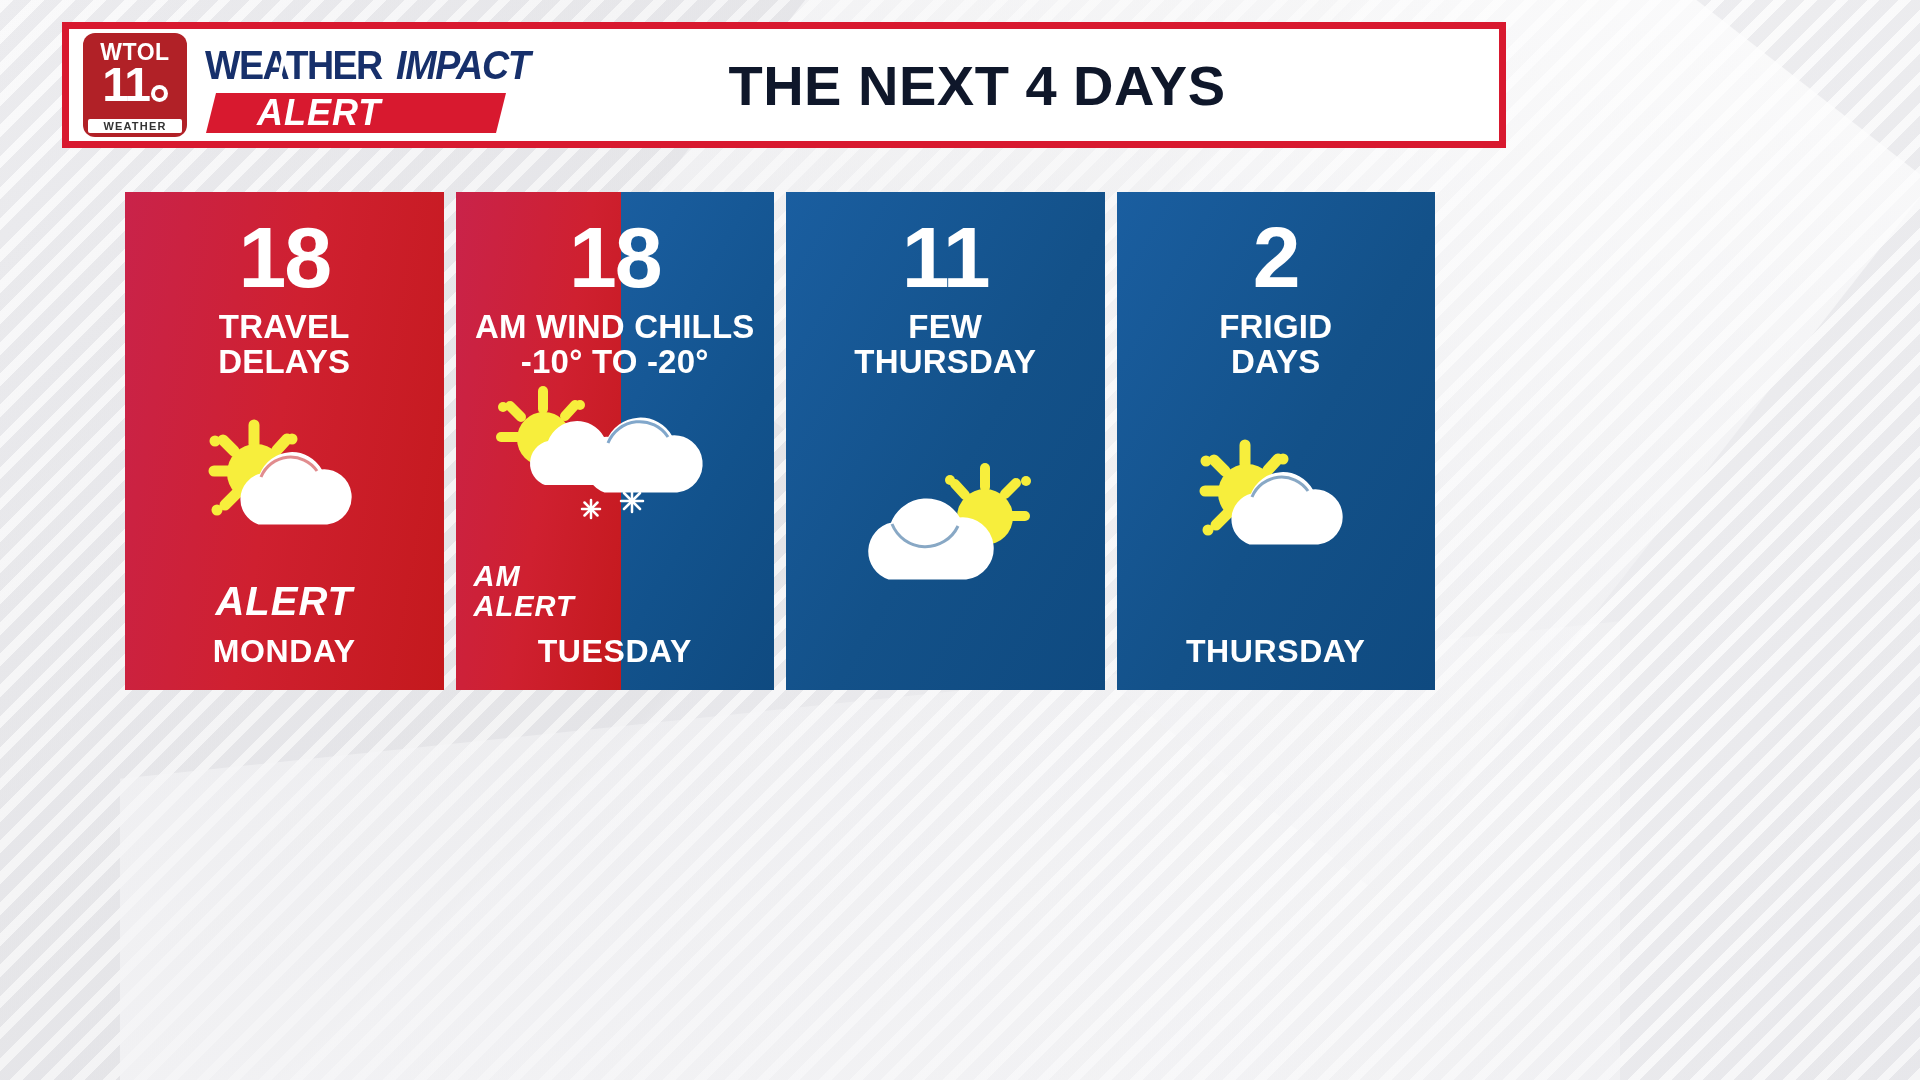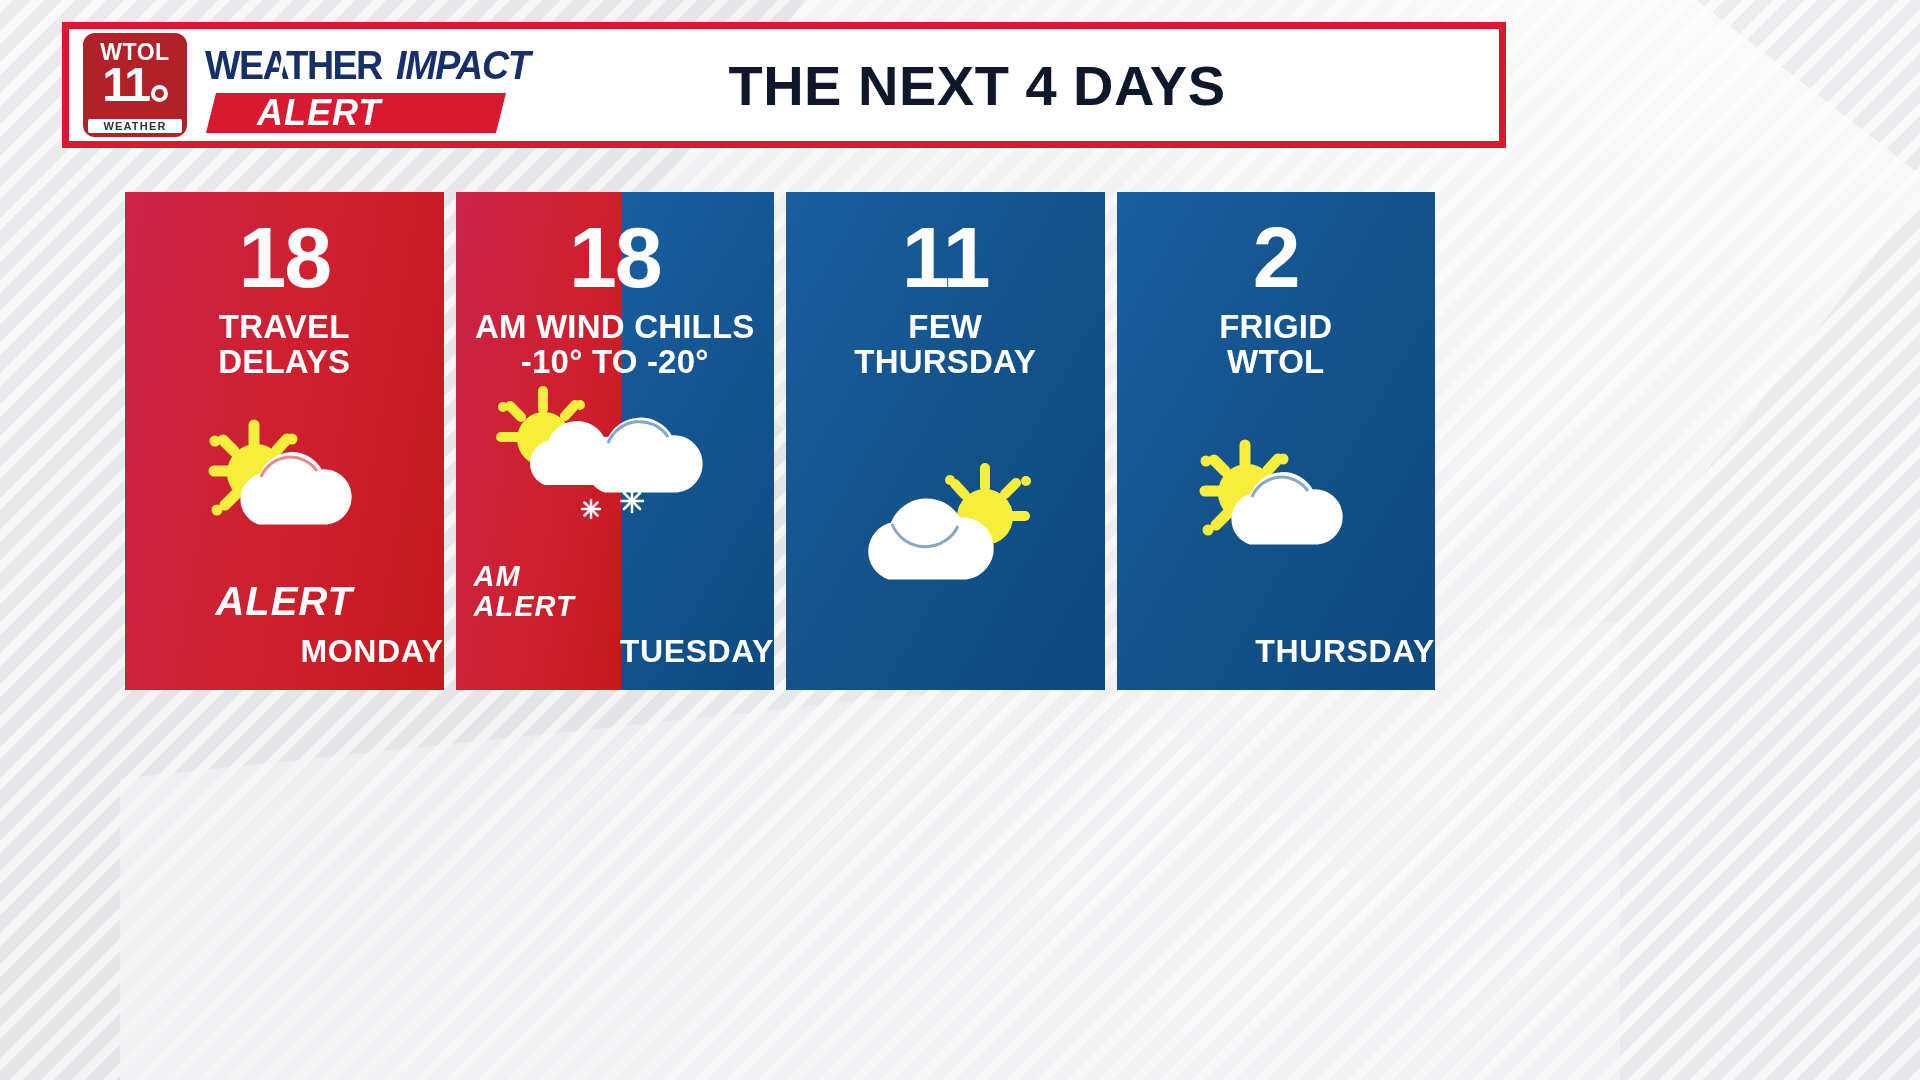--- a/index.html
+++ b/index.html
@@ -217,21 +217,21 @@
     line-height: 1.04;
     margin-top: 16px;
   }
   .alert-tag.empty { visibility: hidden; }
 
   .dayname {
     font-size: 32px;
     font-weight: bold;
     color: #ffffff;
     letter-spacing: .6px;
-    text-align: right;
+    text-align: center;
     width: 100%;
     padding-bottom: 20px;
   }
 </style>
 </head>
 <body>
 
 <div id="page">
   <div id="bg-stripes"></div>
   <div id="bg-facet-a"></div>
@@ -354,21 +354,21 @@
           </svg>
         </div>
         <div class="alert-tag empty"></div>
       </div>
     </div>
 
     <div class="card blue">
       <div class="card-inner">
         <div class="temp">2</div>
         <div class="cond">FRIGID
-WTOL</div>
+DAYS</div>
         <div class="icon-wrap">
           <svg width="175" height="135" viewBox="0 0 175 135">
             <g stroke="#f7ee3c" stroke-width="11" stroke-linecap="round">
               <line x1="57" y1="14" x2="57" y2="33"></line>
               <line x1="17" y1="60" x2="34" y2="60"></line>
               <line x1="26" y1="29" x2="37" y2="40"></line>
               <line x1="90" y1="28" x2="80" y2="39"></line>
               <line x1="28" y1="94" x2="39" y2="83"></line>
             </g>
             <circle cx="18" cy="30" r="5.5" fill="#f7ee3c"></circle>

